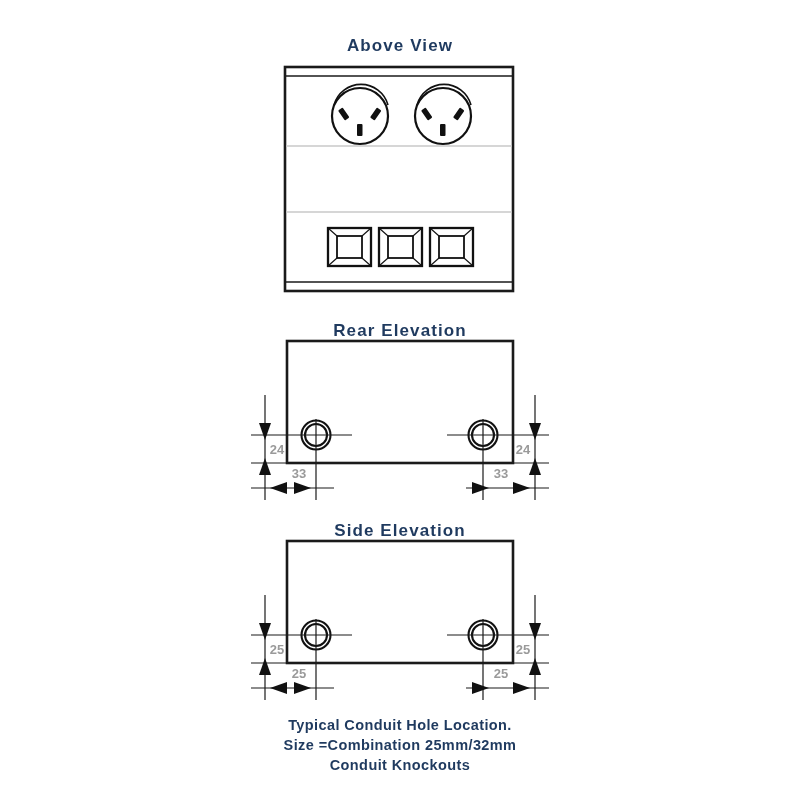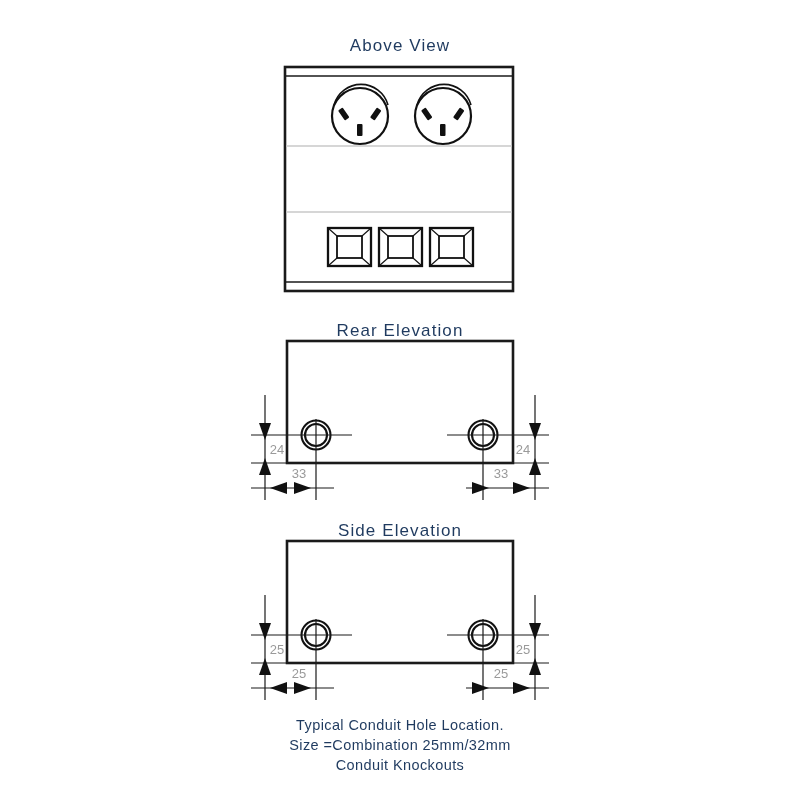--- a/index.html
+++ b/index.html
@@ -10,20 +10,21 @@
   body {
     width: 800px;
     height: 800px;
     font-family: "Liberation Sans", sans-serif;
     overflow: hidden;
   }
   #drawing-root {
     position: relative;
     width: 664px;
     height: 800px;
+    font-weight: bold;
   }
   svg#tech-drawing {
     display: block;
     width: 800px;
     height: 800px;
   }
   .view-title {
     font-family: "Liberation Sans", sans-serif;
     font-size: 17px;
     letter-spacing: 1.1px;

